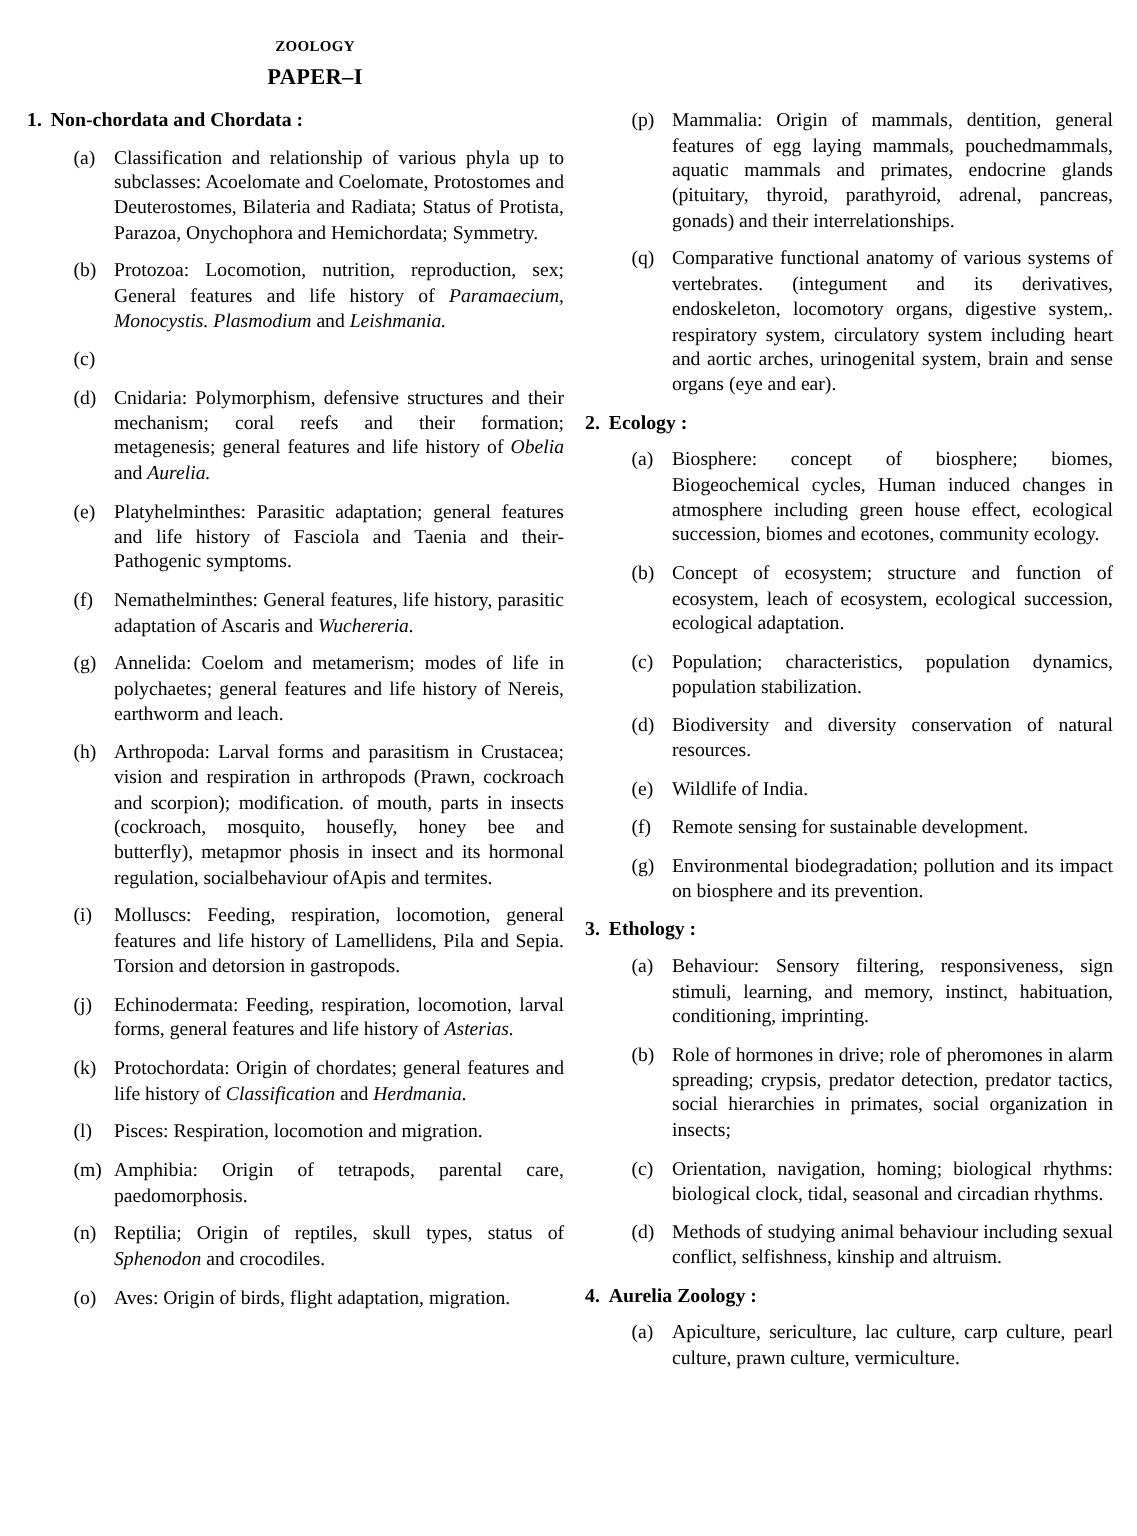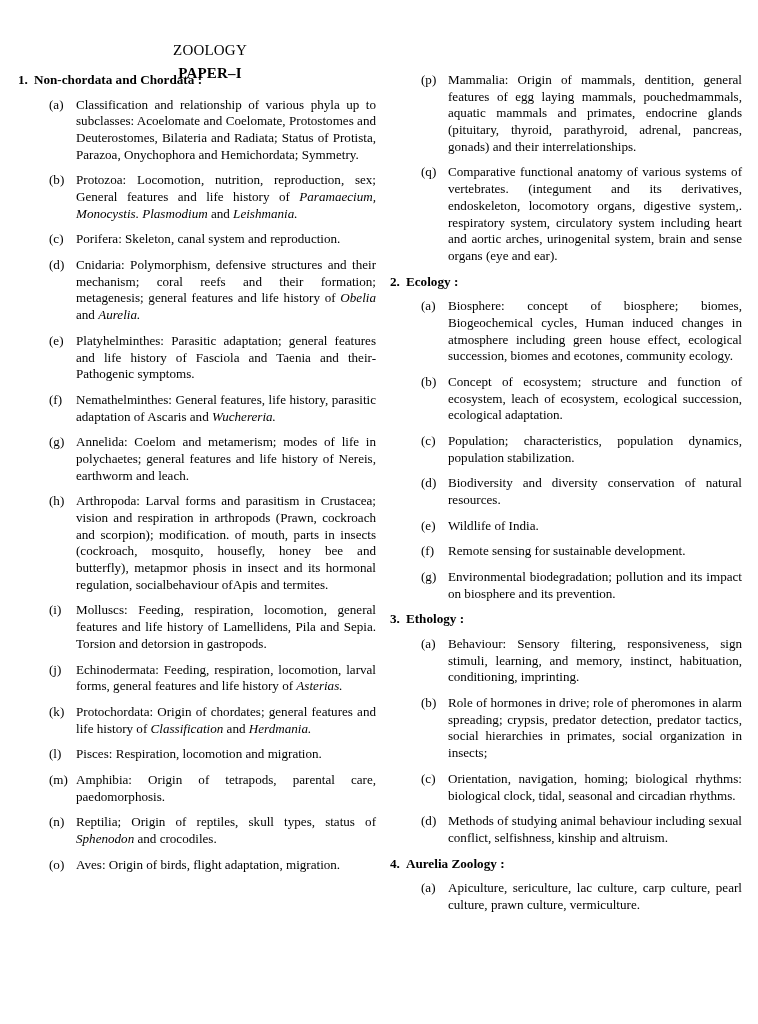--- a/index.html
+++ b/index.html
@@ -20,24 +20,24 @@
     overflow: hidden;
     box-sizing: border-box;
     padding: 0;
   }
   .doc-head {
     text-align: center;
     width: 420px;
     margin-left: 0;
   }
   .doc-title {
-    font-weight: normal;
-    font-size: 15px;
+    font-weight: bold;
+    font-size: 10px;
     letter-spacing: 0.2px;
-    margin-top: 43px;
+    margin-top: 27px;
     line-height: 1.0;
   }
   .doc-subtitle {
     font-weight: bold;
     font-size: 15px;
     letter-spacing: 0.2px;
     margin-top: 8px;
     line-height: 1.0;
   }
   .columns {
@@ -120,21 +120,20 @@
         <div class="item">
           <span class="item-label">(a)</span>
           <span class="item-body just">Classification and relationship of various phyla up to subclasses: Acoelomate and Coelomate, Protostomes and Deuterostomes, Bilateria and Radiata; Status of Protista, Parazoa, Onychophora and Hemichordata; Symmetry.</span>
         </div>
         <div class="item">
           <span class="item-label">(b)</span>
           <span class="item-body just">Protozoa: Locomotion, nutrition, reproduction, sex; General features and life history of <i>Paramaecium,</i> <i>Monocystis. Plasmodium</i> and <i>Leishmania.</i></span>
         </div>
         <div class="item">
           <span class="item-label">(c)</span>
-          <span class="item-body just">Porifera: Skeleton, canal system and reproduction.</span>
         </div>
         <div class="item">
           <span class="item-label">(d)</span>
           <span class="item-body just">Cnidaria: Polymorphism, defensive structures and their mechanism; coral reefs and their formation; metagenesis; general features and life history of <i>Obelia</i> and <i>Aurelia.</i></span>
         </div>
         <div class="item">
           <span class="item-label">(e)</span>
           <span class="item-body just">Platyhelminthes: Parasitic adaptation; general features and life history of Fasciola and Taenia and their-Pathogenic symptoms.</span>
         </div>
         <div class="item">

